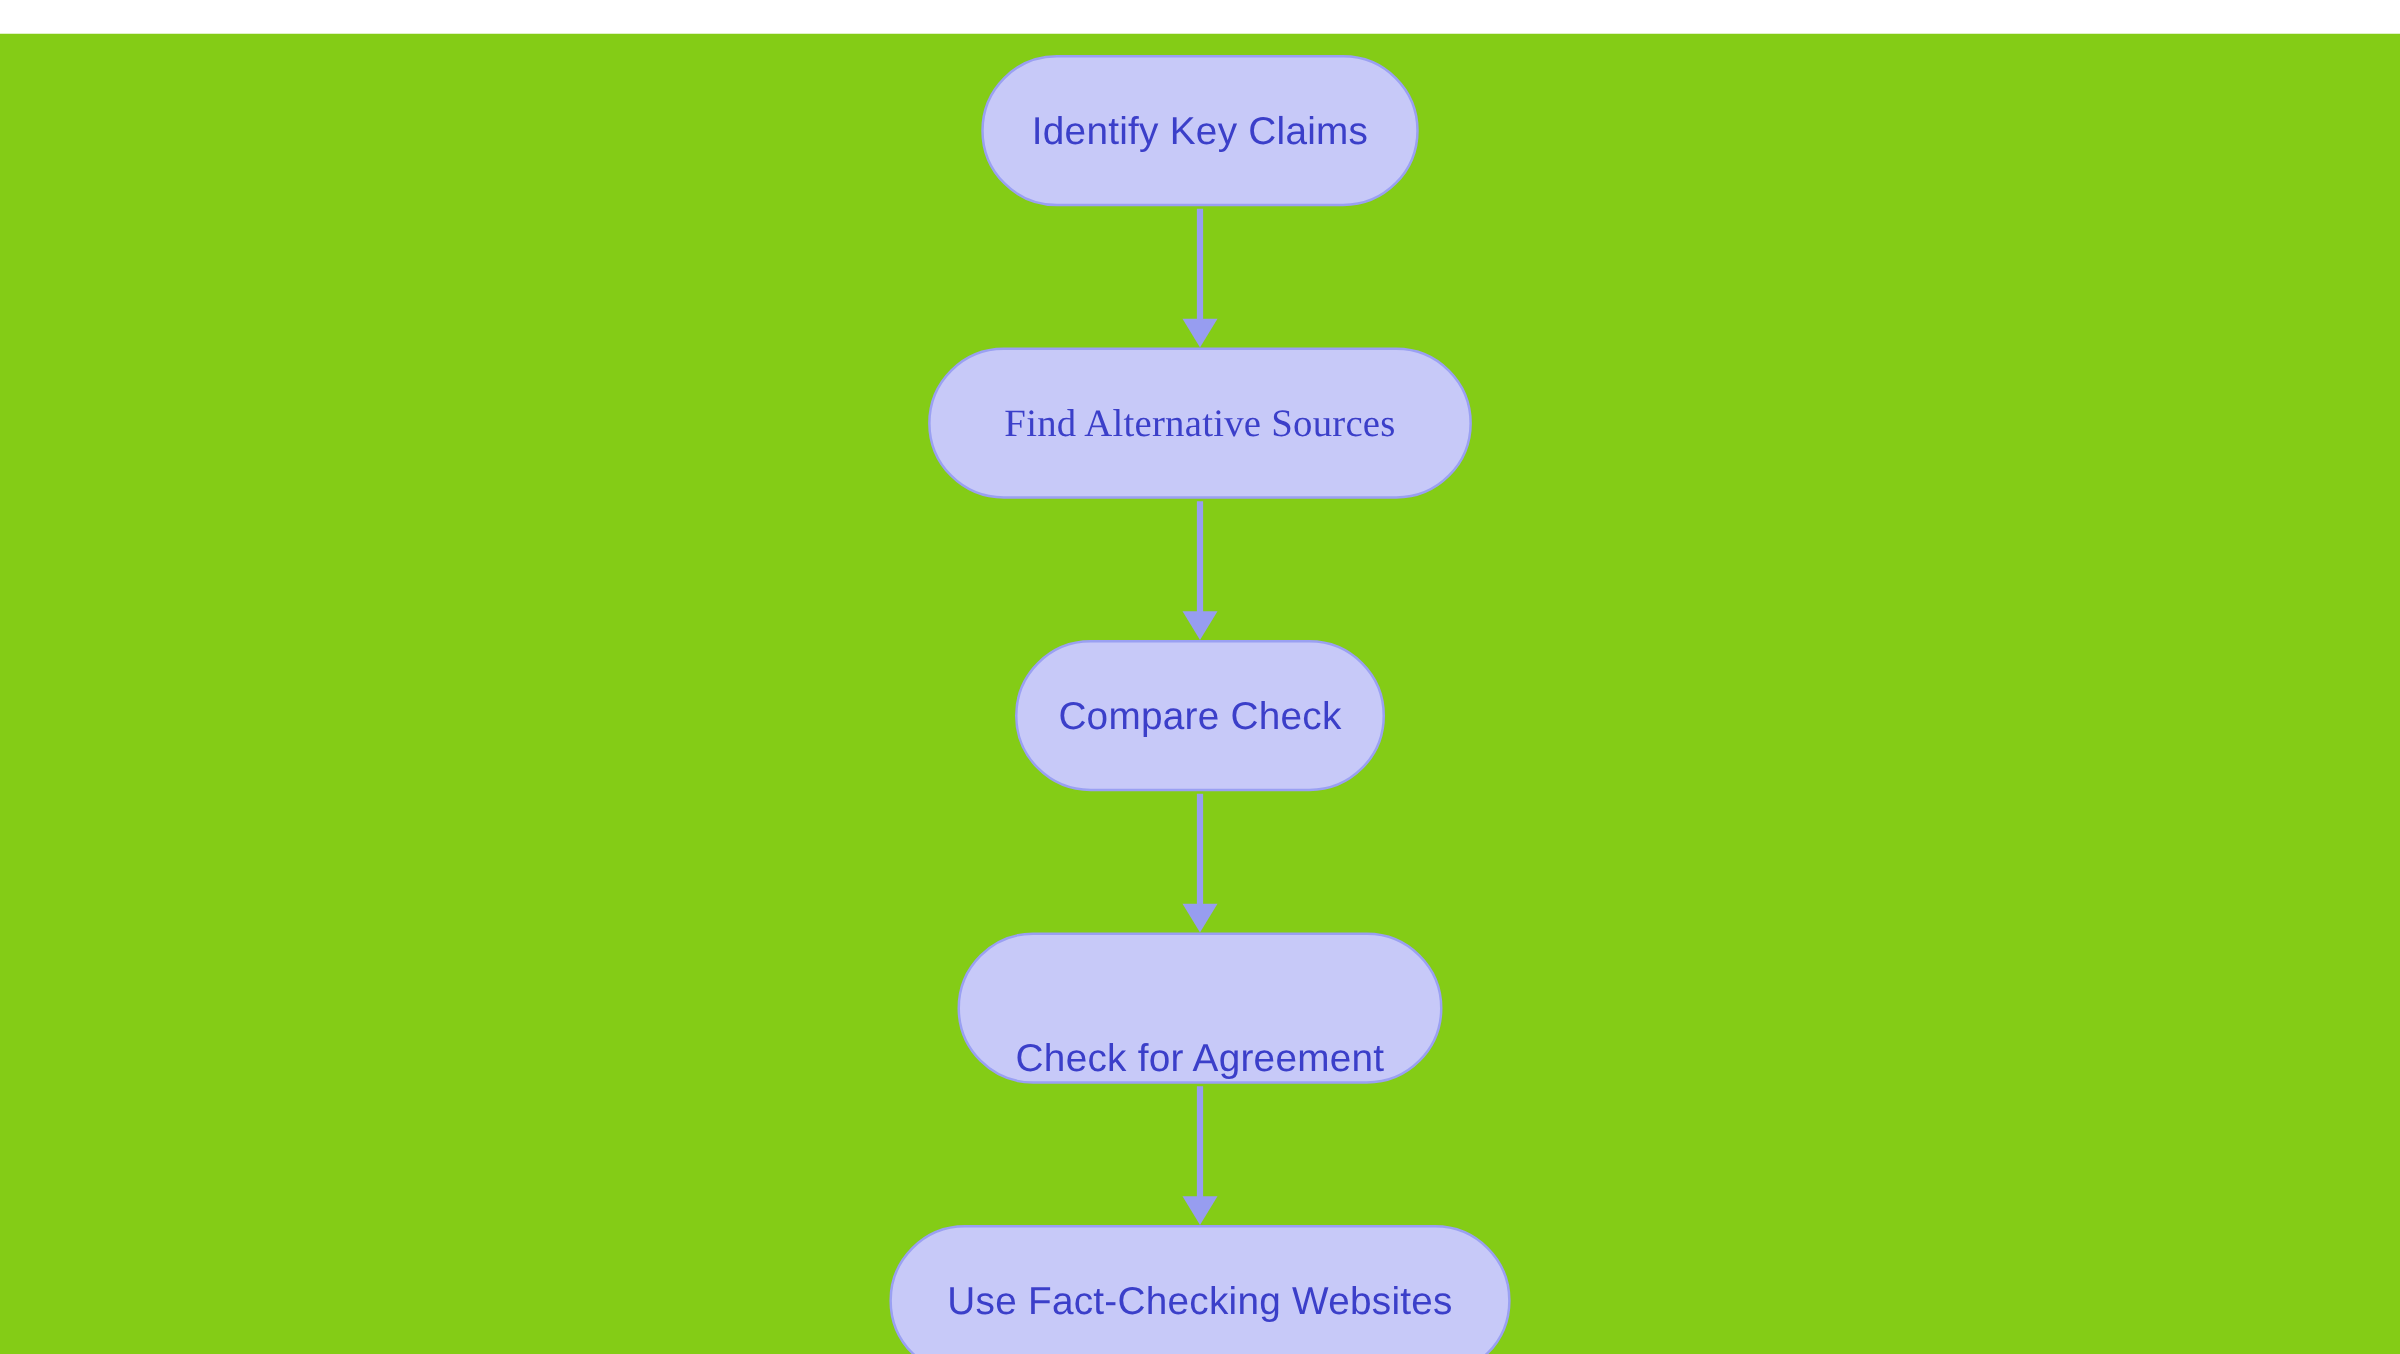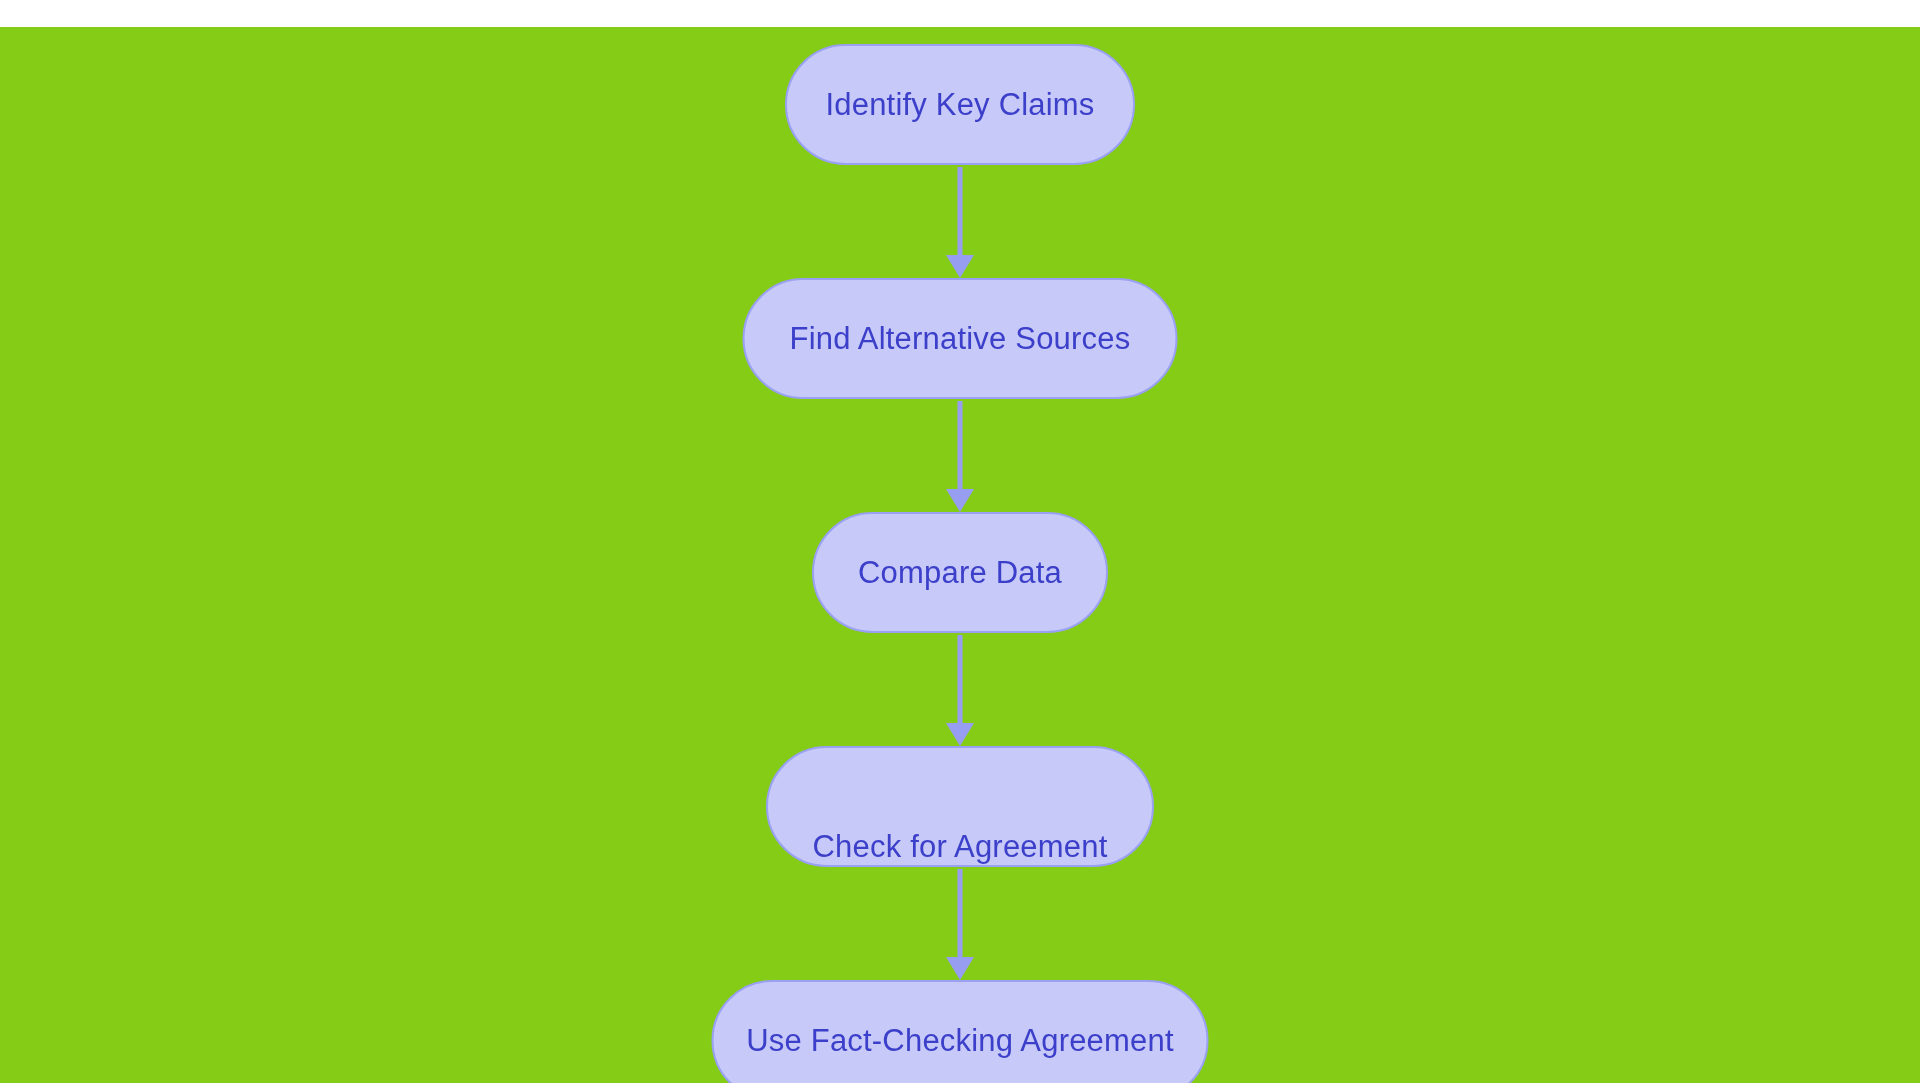--- a/index.html
+++ b/index.html
@@ -30,21 +30,21 @@
     justify-content: center;
   }
   .node-label {
     color: #3b3fc9;
     font-size: 31px;
     font-weight: 400;
     letter-spacing: 0.2px;
     white-space: nowrap;
   }
   .node1 { top: 17px;  width: 350px; }
-  .node2 { top: 251px; width: 435px; }
+  .node2 { top: 251px; width: 435px; font-family: Liberation Serif, serif; }
   .node3 { top: 485px; width: 296px; }
   .node4 { top: 719px; width: 388px; align-items: flex-end; }
   .node5 { top: 953px; width: 497px; }
 
   .arrow {
     position: absolute;
     left: 50%;
     transform: translateX(-50%);
     width: 30px;
   }
@@ -91,34 +91,34 @@
   <div class="node node2">
     <span class="node-label">Find Alternative Sources</span>
   </div>
 
   <div class="arrow arrow2">
     <div class="arrow-line"></div>
     <div class="arrow-head"></div>
   </div>
 
   <div class="node node3">
-    <span class="node-label">Compare Data</span>
+    <span class="node-label">Compare Check</span>
   </div>
 
   <div class="arrow arrow3">
     <div class="arrow-line"></div>
     <div class="arrow-head"></div>
   </div>
 
   <div class="node node4">
     <span class="node-label">Check for Agreement</span>
   </div>
 
   <div class="arrow arrow4">
     <div class="arrow-line"></div>
     <div class="arrow-head"></div>
   </div>
 
   <div class="node node5">
-    <span class="node-label">Use Fact-Checking Agreement</span>
+    <span class="node-label">Use Fact-Checking Websites</span>
   </div>
 
 </div>
 
 </body></html>

